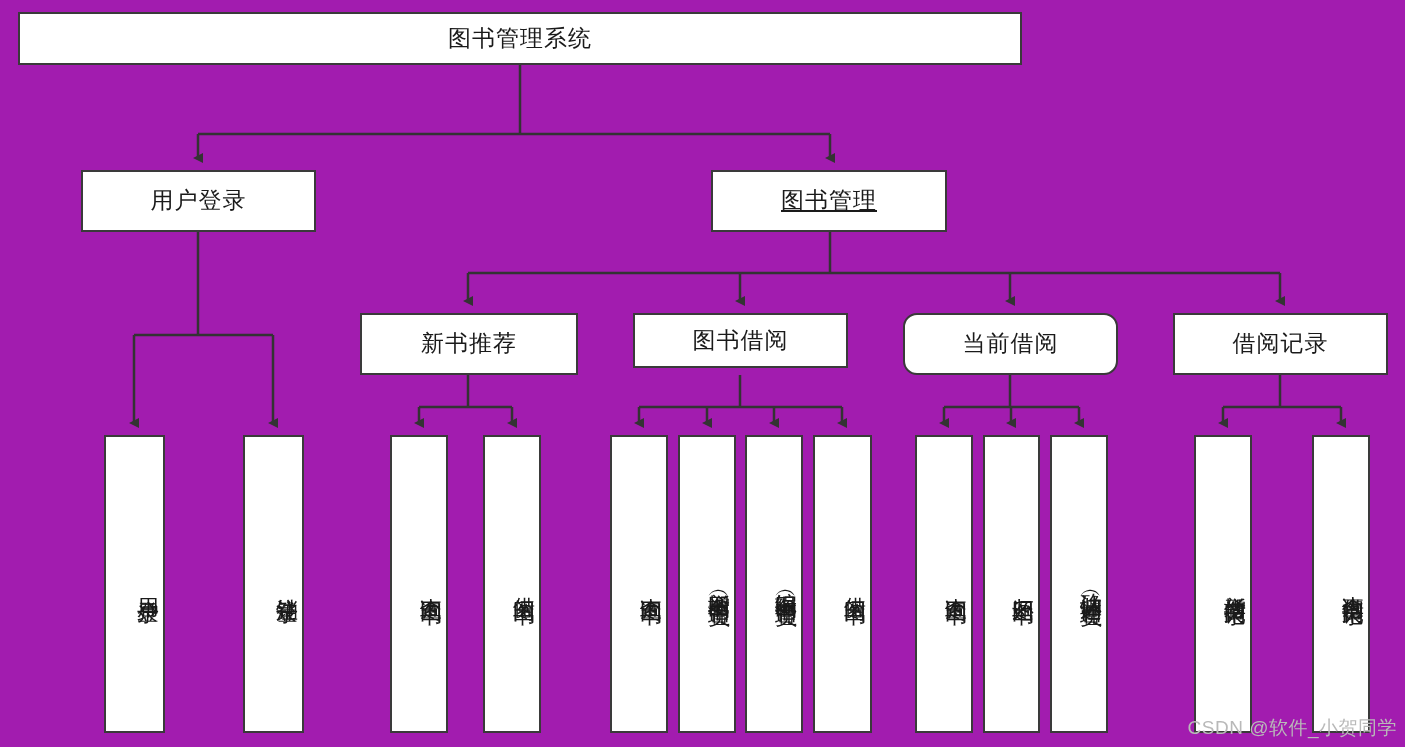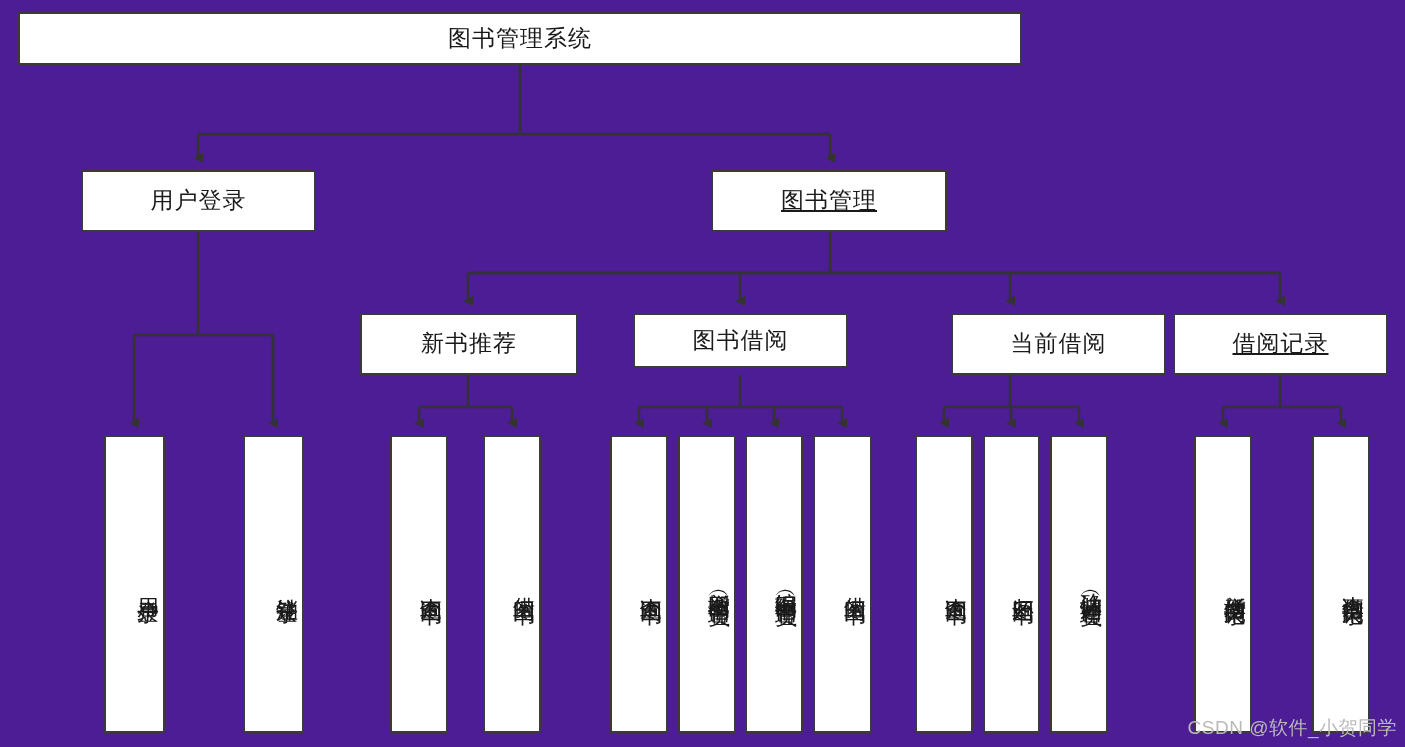--- a/index.html
+++ b/index.html
@@ -7,21 +7,21 @@
     padding: 0;
     background: #ffffff;
   }
   body {
     font-family: "Liberation Sans", "DejaVu Sans", sans-serif;
   }
   #canvas {
     position: relative;
     width: 1405px;
     height: 747px;
-    background: #4c1d95;
+    background: #a21caf;
     overflow: hidden;
   }
   #edges {
     position: absolute;
     left: 0;
     top: 0;
     width: 1405px;
     height: 747px;
     pointer-events: none;
   }
@@ -132,24 +132,24 @@
   <div class="node horiz" style="left:711px; top:170px; width:236px; height:62px;text-decoration:underline;">
     <span class="node-label">图书管理</span>
   </div>
 
   <div class="node horiz" style="left:360px; top:313px; width:218px; height:62px;">
     <span class="node-label">新书推荐</span>
   </div>
   <div class="node horiz" style="left:633px; top:313px; width:215px; height:55px;">
     <span class="node-label">图书借阅</span>
   </div>
-  <div class="node horiz" style="left:951px; top:313px; width:215px; height:62px;">
+  <div class="node horiz" style="left:903px; top:313px; width:215px; height:62px;border-radius:14px;">
     <span class="node-label">当前借阅</span>
   </div>
-  <div class="node horiz" style="left:1173px; top:313px; width:215px; height:62px;text-decoration:underline;">
+  <div class="node horiz" style="left:1173px; top:313px; width:215px; height:62px;">
     <span class="node-label">借阅记录</span>
   </div>
 
   <div class="node vert" style="left:104px; top:435px; width:61px; height:298px;">
     <span class="node-label">用户登录</span>
   </div>
   <div class="node vert" style="left:243px; top:435px; width:61px; height:298px;">
     <span class="node-label">注销登录</span>
   </div>
   <div class="node vert" style="left:390px; top:435px; width:58px; height:298px;">

